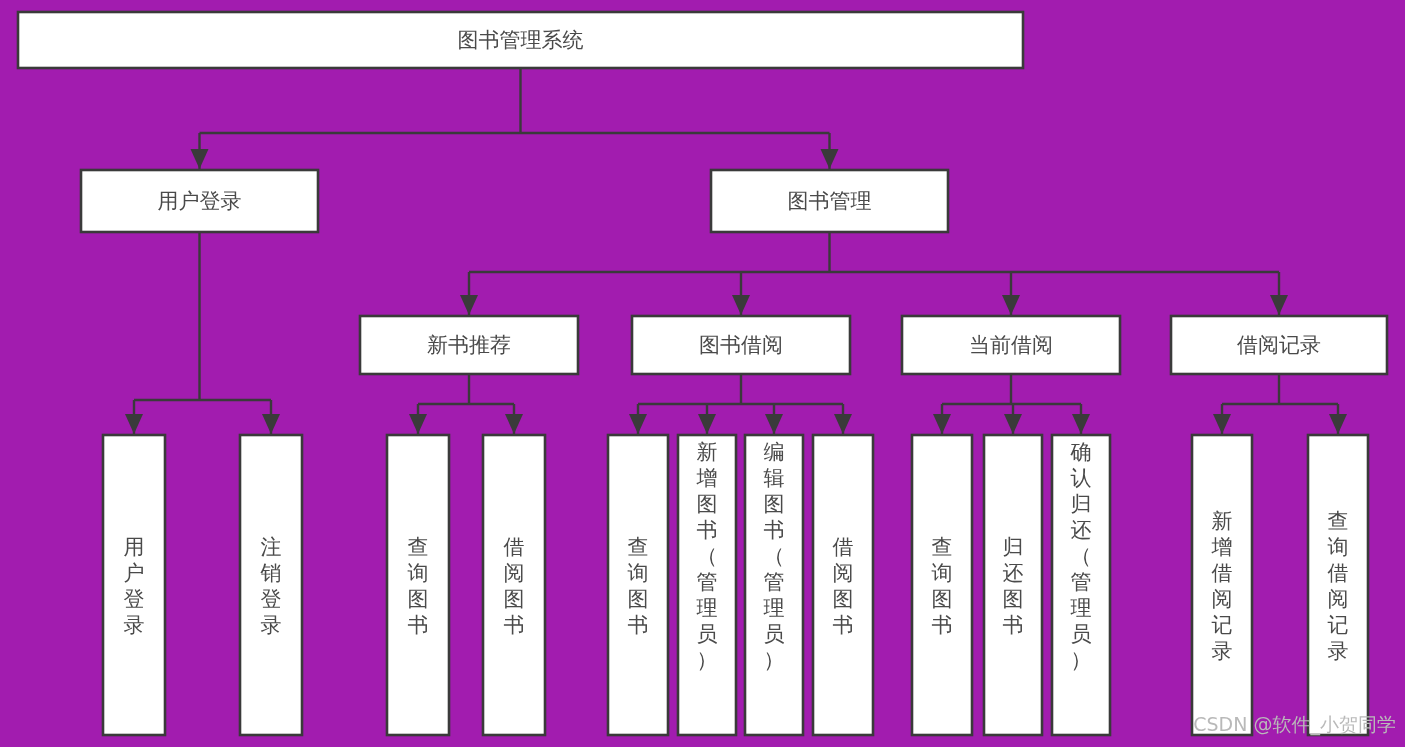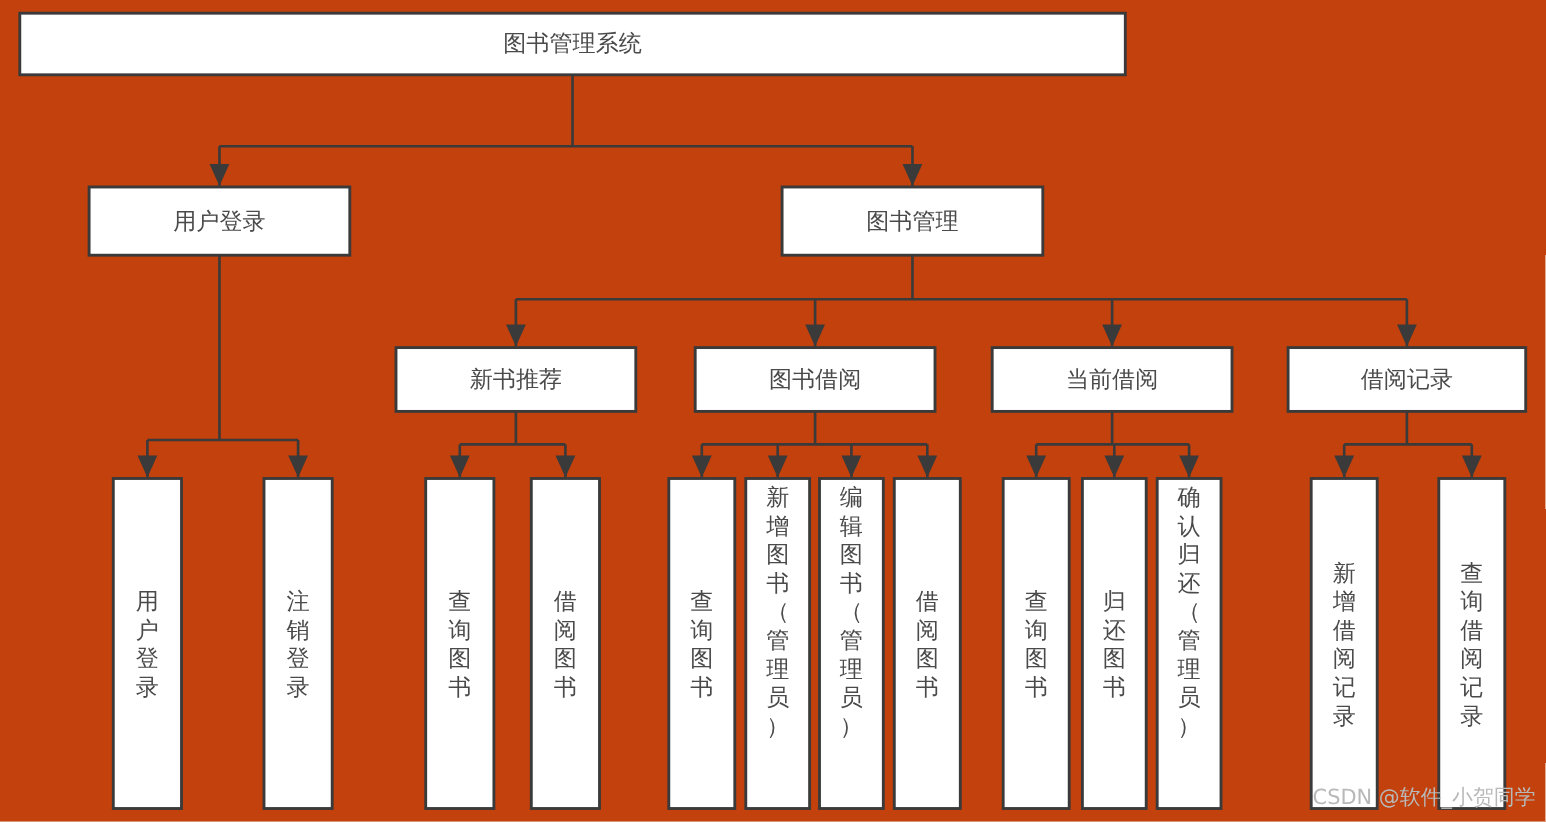--- a/index.html
+++ b/index.html
@@ -11,21 +11,21 @@
   body {
     width: 1405px;
     height: 747px;
     font-family: "DejaVu Sans", "Liberation Sans", sans-serif;
     overflow: hidden;
   }
   #diagram-root {
     position: relative;
     width: 1405px;
     height: 747px;
-    background: #c2410c;
+    background: #a21caf;
   }
   svg.diagram-svg {
     position: absolute;
     top: 0;
     left: 0;
     width: 1405px;
     height: 747px;
     display: block;
   }
   .node-box {

